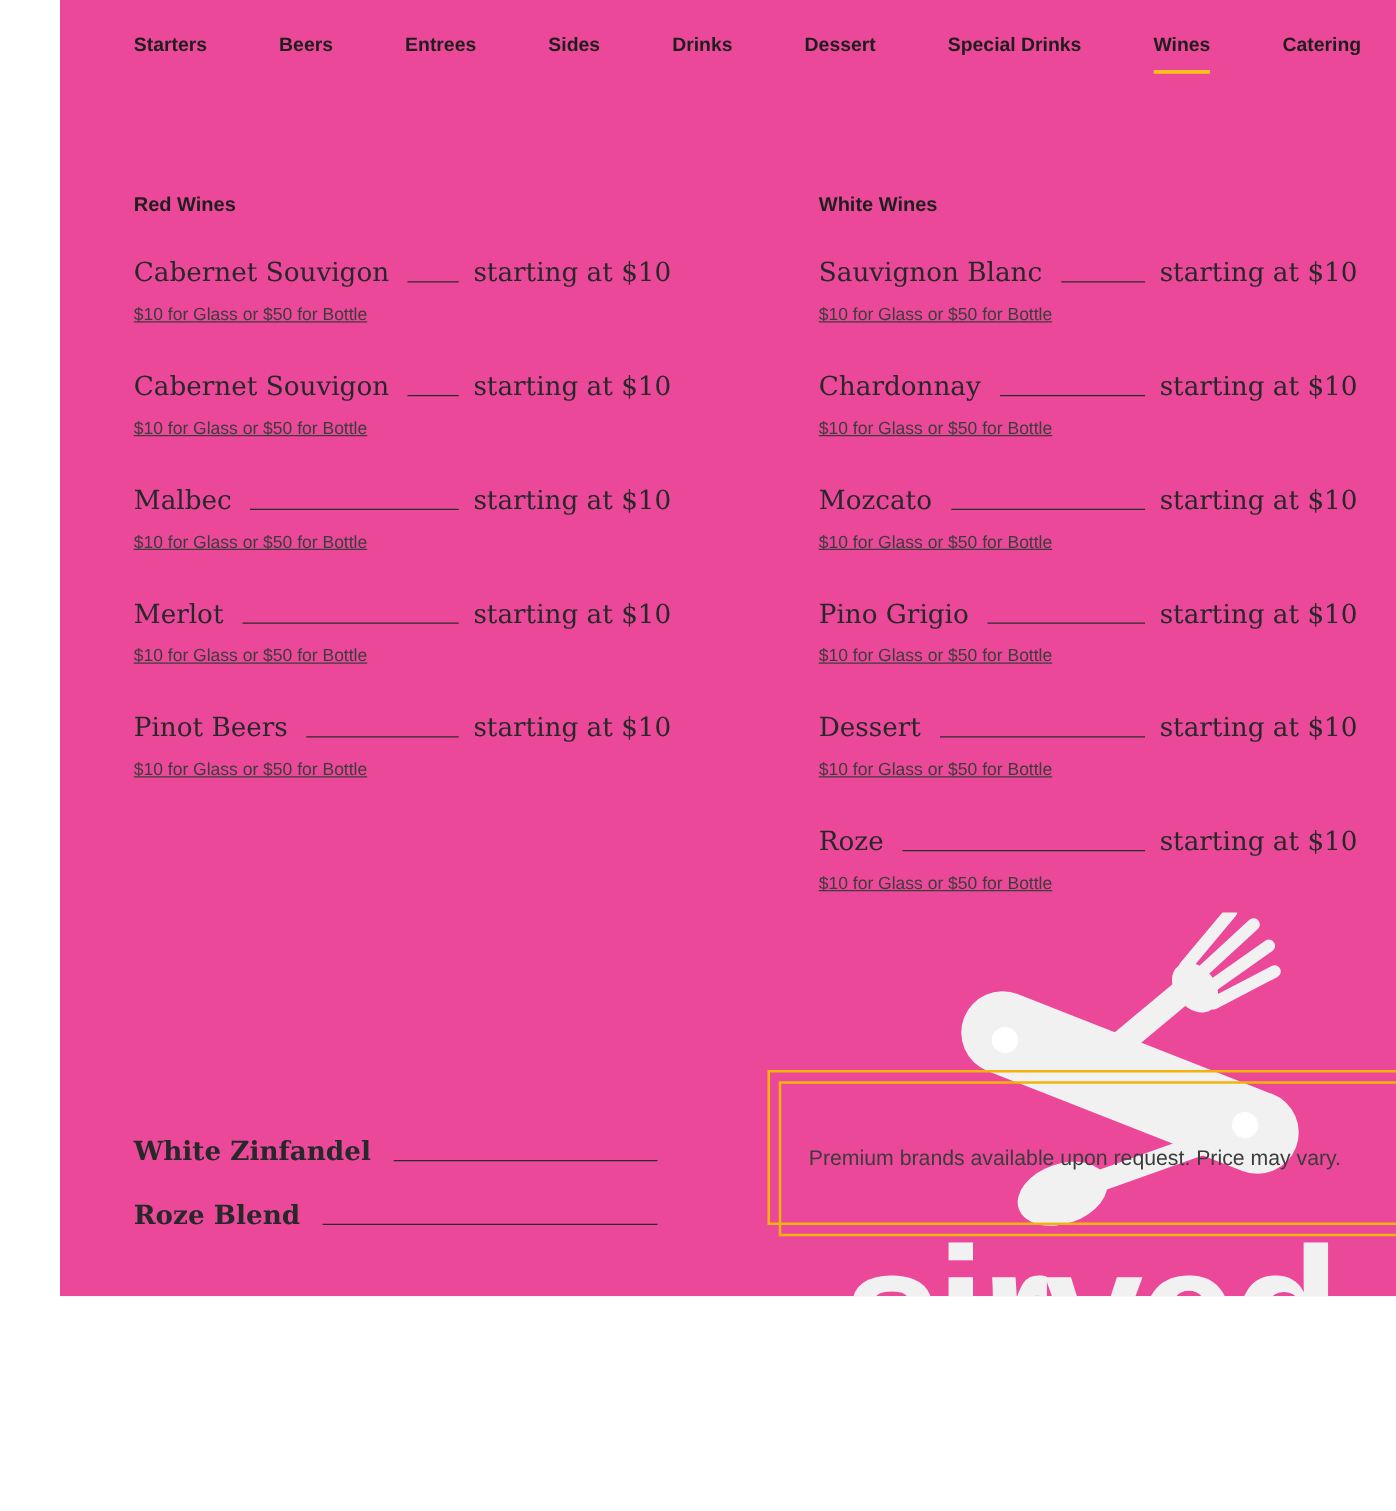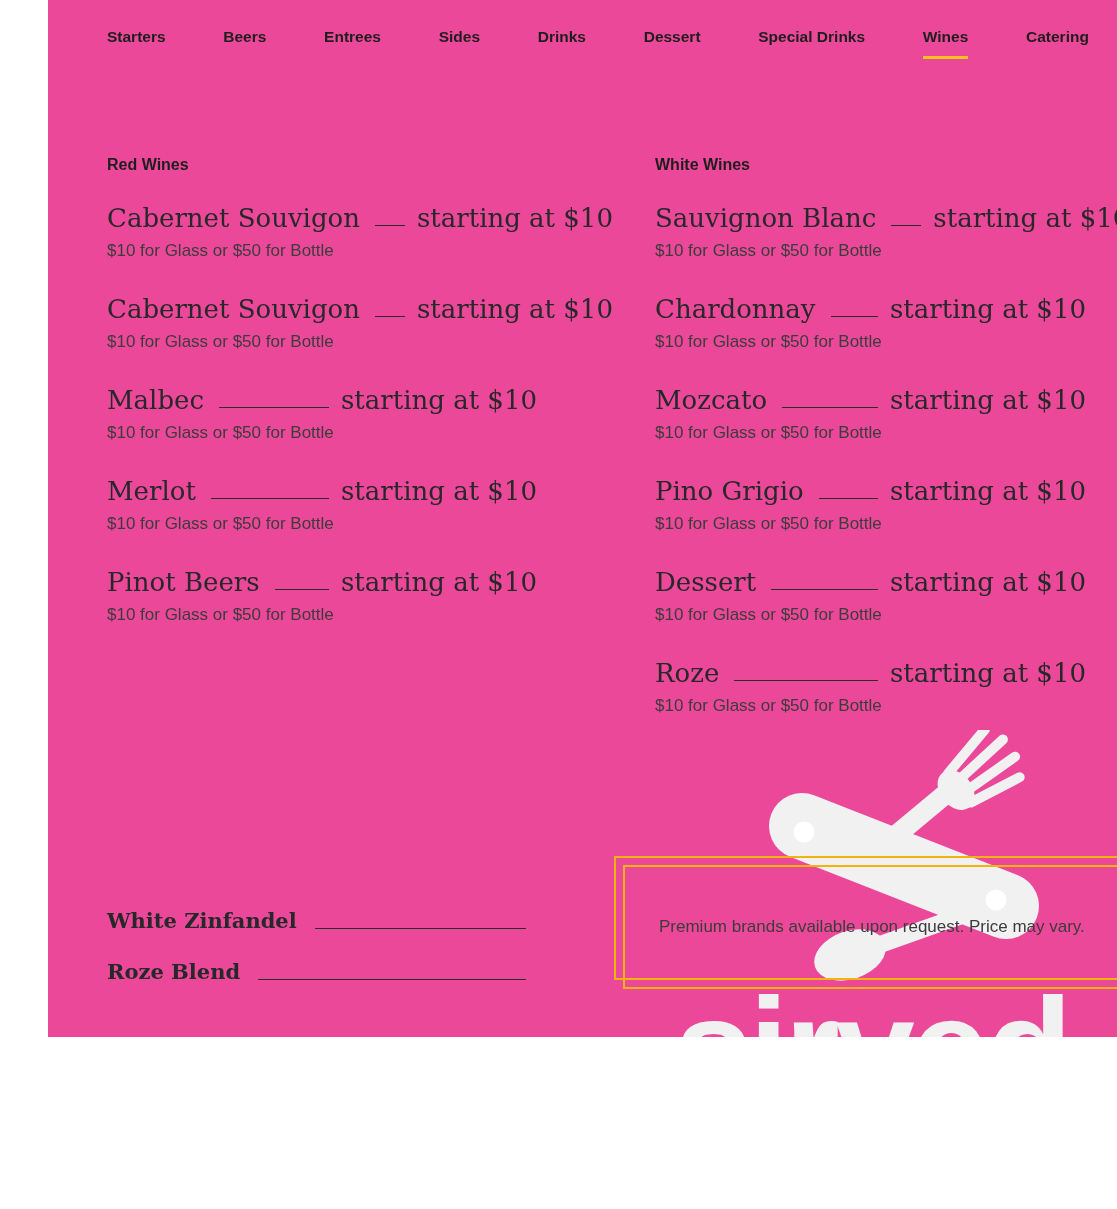--- a/index.html
+++ b/index.html
@@ -42,33 +42,33 @@
   .col-left{left:59px;width:430px;}
   .col-right{left:607px;width:431px;}
   .sec-title{
     margin:0 0 31px 0;
     font-size:16px;font-weight:700;color:var(--ink);line-height:19px;
   }
   .wine-item{margin-bottom:35px;}
   .wine-row{
     display:flex;align-items:flex-end;
     font-family:"DejaVu Serif","Liberation Serif",serif;
-    font-size:26px;line-height:27px;color:var(--serif-ink);
+    font-size:21px;line-height:27px;color:var(--serif-ink);
   }
   .wine-name{white-space:nowrap;}
   .wine-price{white-space:nowrap;}
   .leader{
     flex:1 1 auto;
     border-bottom:1.5px solid #2A2A2A;
     margin:0 12px 6px 15px;
     min-width:30px;
   }
   .wine-desc{
     margin-top:9px;
-    font-size:17px;line-height:20px;color:var(--desc-ink);
+    font-size:14px;line-height:20px;color:var(--desc-ink);text-decoration:underline;
   }
 
   
   .by-bottle{position:absolute;left:59px;top:907px;width:419px;}
   .bottle-item{
     display:flex;align-items:flex-end;
     font-family:"DejaVu Serif","Liberation Serif",serif;
     font-size:21px;line-height:28px;color:var(--serif-ink);
     margin-bottom:23px;
     font-weight:bold;
@@ -81,21 +81,21 @@
     border:2px solid var(--gold-border);
     background:transparent;z-index:3;
   }
   .note-front{
     position:absolute;left:575px;top:865px;width:510px;height:120px;
     border:2px solid var(--gold-border);
     background:transparent;z-index:3;
     display:flex;align-items:center;
   }
   .note-text{
-    margin:0;padding-left:34px;
+    margin:0;padding-left:22px;
     font-size:17px;color:var(--desc-ink);line-height:22px;
   }
 
   
   .wm-icon{position:absolute;left:690px;top:730px;z-index:1;}
   .wm-brand{
     position:absolute;left:626px;top:978px;z-index:1;
     font-family:"Liberation Sans",sans-serif;
     font-weight:700;font-size:142px;line-height:142px;
     letter-spacing:-4px;color:var(--wm);

